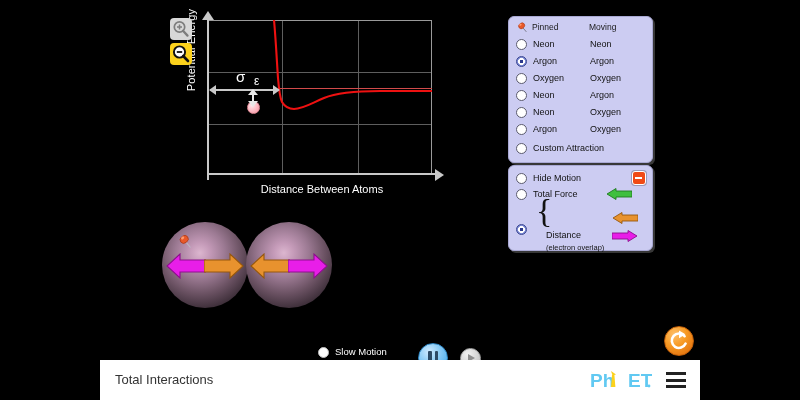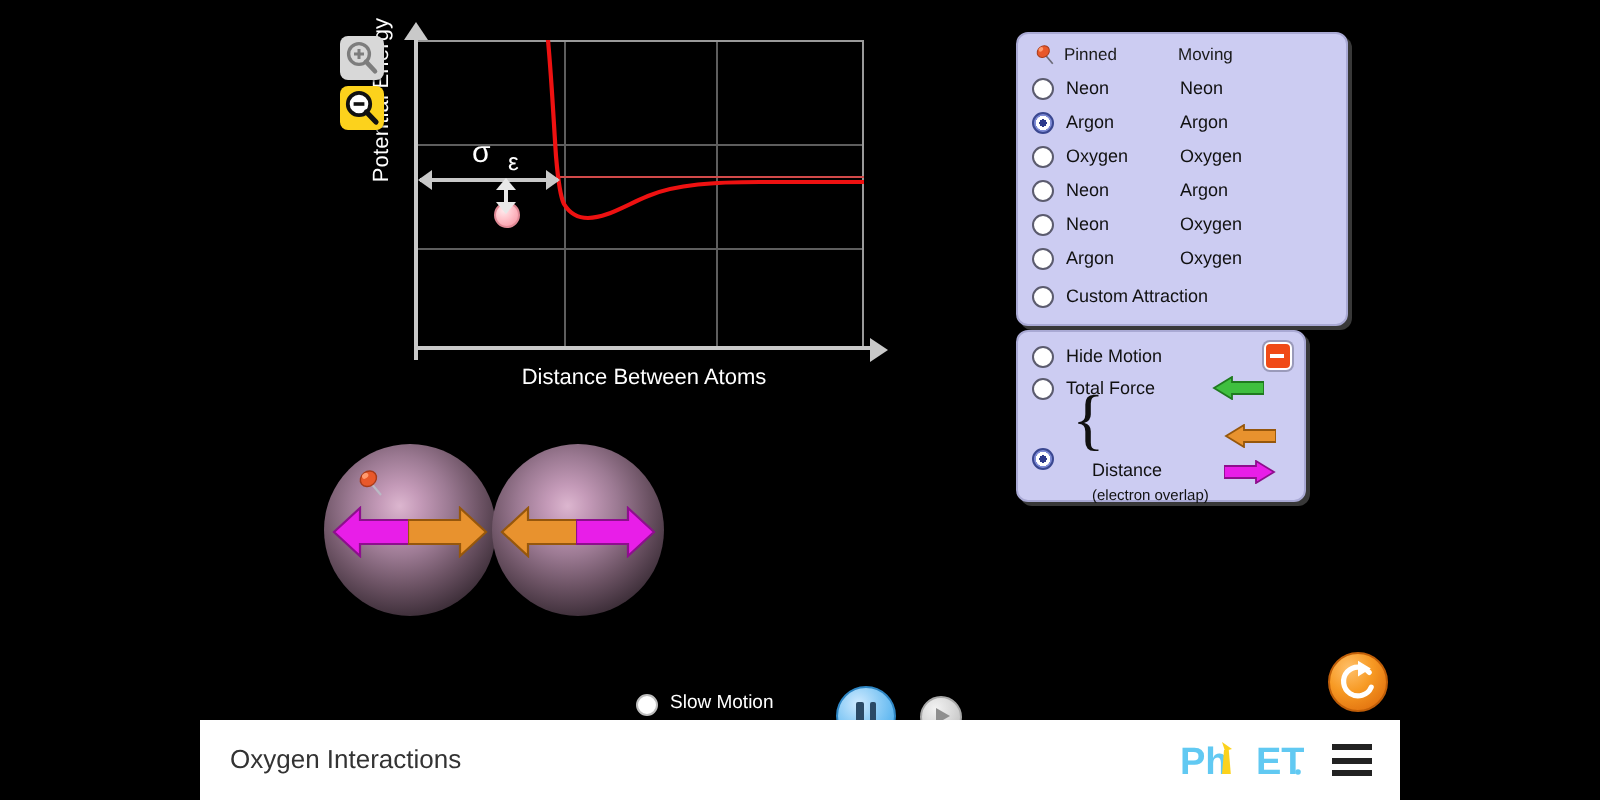--- a/index.html
+++ b/index.html
@@ -64,21 +64,21 @@
         #dcb6cf 0%, #c49ab8 14%, #9c7a93 34%, #6b5263 56%, #3a2c36 78%, #0d0a0c 100%);}
   #atom-pinned{left:0px;top:6px;}
   #atom-moving{left:84px;top:6px;}
   #pushpin{position:absolute;left:16px;top:17px;width:16px;height:16px;}
   .arrow-wrap{position:absolute;height:26px;}
   .arr{position:absolute;top:0;height:26px;}
 
   
   .panel{position:absolute;background:#ccccf2;border:1px solid #a9a9d4;
          border-radius:6px;box-shadow:2px 2px 0 rgba(255,255,255,.22);}
-  #atom-pair-panel{left:508px;top:16px;width:143px;height:145px;padding-left:21px;}
+  #atom-pair-panel{left:508px;top:16px;width:143px;height:145px;}
   #forces-panel{left:508px;top:165px;width:143px;height:84px;}
 
   .hdr{position:absolute;font-size:8.5px;color:#1a1a1a;}
   .prow{position:absolute;left:7px;height:16px;}
   .pradio{position:absolute;left:0;top:2px;width:11px;height:11px;border-radius:50%;
           background:#fff;border:1px solid #5b5b6e;box-sizing:border-box;}
   .pradio.sel{background:radial-gradient(circle,#2d3a8c 0 28%,#fff 30% 55%,#7e8bd6 57% 100%);
               border-color:#3a4790;}
   .plab{position:absolute;top:0;font-size:9px;color:#111;white-space:nowrap;line-height:15px;}
   .plab.col1{left:17px;}
@@ -317,21 +317,21 @@
   </div>
 
   <div id="reset-all-button">
     <svg viewBox="0 0 28 28" style="position:absolute;inset:0">
       <path d="M19.6,9.2 A7.2,7.2 0 1 0 20.6,16.6" fill="none" stroke="#fff" stroke-width="2.6" stroke-linecap="round"></path>
       <path d="M14,3.4 L14,11.2 L20.4,7.3 Z" fill="#fff"></path>
     </svg>
   </div>
 
   <div id="footer">
-    <div id="nav-title">Oxygen Interactions</div>
+    <div id="nav-title">Total Interactions</div>
 
     <svg id="phet-logo" viewBox="0 0 62 22">
       <text x="0" y="18" font-family="Liberation Sans, sans-serif" font-size="19" font-weight="bold" fill="#61c9f2">Ph</text>
       <polygon points="21,2 26,5.5 22.5,6.5" fill="#fcd21c"></polygon>
       <path d="M22,6 L21,18 L25.4,18 L24.4,6 Z" fill="#fcd21c"></path>
       <text x="38" y="18" font-family="Liberation Sans, sans-serif" font-size="19" font-weight="bold" fill="#61c9f2">ET</text>
       <circle cx="59" cy="17" r="1.4" fill="#61c9f2"></circle>
     </svg>
 
     <div id="menu-button">

